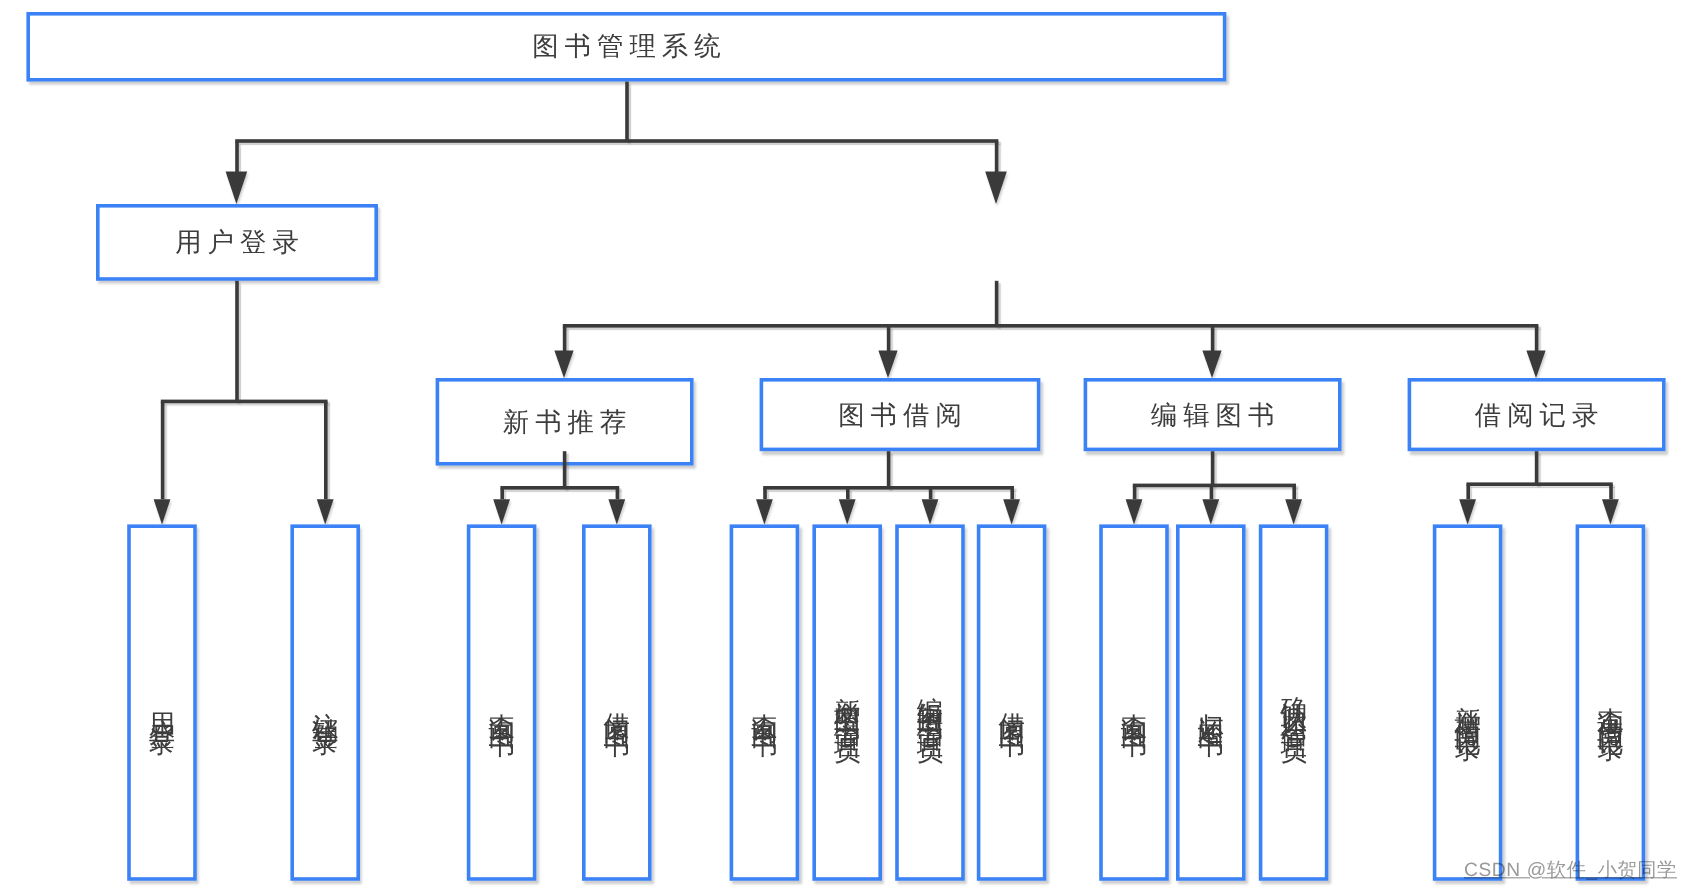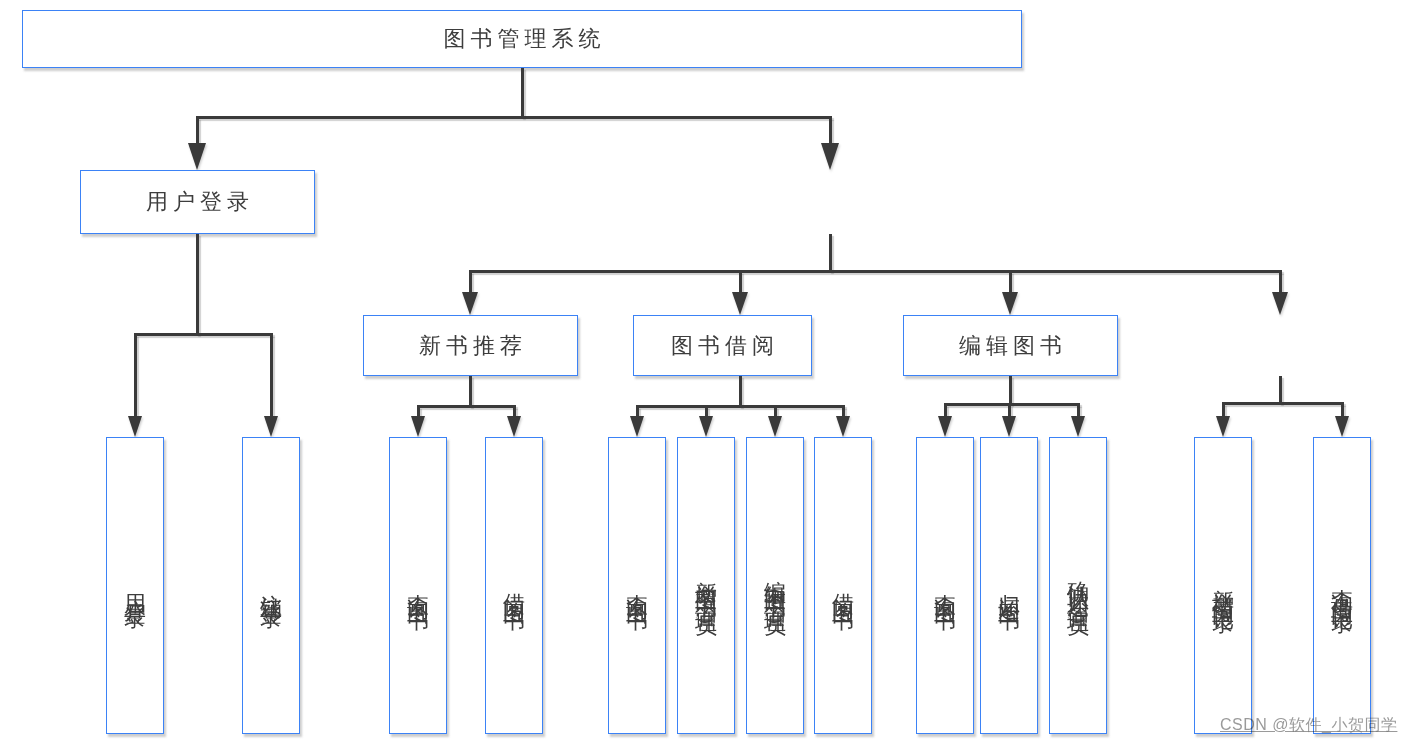--- a/index.html
+++ b/index.html
@@ -3,21 +3,21 @@
 <meta charset="utf-8">
 <style>
   html,body { margin:0; padding:0; background:#ffffff; }
   .stage {
     position:relative; width:1405px; height:747px; background:#ffffff;
     font-family:"Liberation Sans","DejaVu Sans",sans-serif; overflow:hidden;
     color:#3d3d3d;
   }
   .box {
     position:absolute; box-sizing:border-box; background:#ffffff;
-    border:1px solid #3b82f6; display:flex; align-items:center; justify-content:center;
+    border:3px solid #3b82f6; display:flex; align-items:center; justify-content:center;
     box-shadow:2px 3px 2px rgba(90,90,90,0.30);
   }
   .h-label { font-size:22px; letter-spacing:5px; white-space:nowrap; color:#3d3d3d; text-indent:5px; }
   .v-label {
     writing-mode:vertical-rl; text-orientation:mixed;
     font-size:22px; letter-spacing:5px; color:#3d3d3d; line-height:1;
   }
   .vline,.hline { position:absolute; background:#3a3a3a; box-shadow:2px 2px 1px rgba(90,90,90,0.28); }
   .vline { width:3px; }
   .hline { height:3px; }
@@ -31,22 +31,22 @@
   .arrow.md { border-left-width:8px; border-right-width:8px; border-top-width:23px; }
   .watermark {
     position:absolute; left:1220px; top:715px; font-size:16px; white-space:nowrap;
     color:rgba(125,125,125,0.78); letter-spacing:0.5px; z-index:5; mix-blend-mode:multiply;text-decoration:underline;
   }
 
   
   .n-root   { left:22px;   top:10px;  width:1000px; height:58px; }
   .n-login  { left:80px;   top:170px; width:235px;  height:64px; }
   .n-mgmt   { left:712px;  top:170px; width:235px;  height:64px; }
-  .n-l3a    { left:363px;  top:315px; width:215px;  height:61px; }
-  .n-l3b    { left:633px;  top:315px; width:179px;  height:61px; }
+  .n-l3a    { left:363px;  top:315px; width:215px;  height:73px; }
+  .n-l3b    { left:633px;  top:315px; width:234px;  height:61px; }
   .n-l3c    { left:903px;  top:315px; width:215px;  height:61px; }
   .n-l3d    { left:1173px; top:315px; width:215px;  height:61px; }
   .leaf     { top:437px; width:58px; height:297px; }
   .lf1  { left:106px; }  .lf2  { left:242px; }
   .lf3  { left:389px; }  .lf4  { left:485px; }
   .lf5  { left:608px; }  .lf6  { left:677px; }  .lf7  { left:746px; }  .lf8  { left:814px; }
   .lf9  { left:916px; }  .lf10 { left:980px; }  .lf11 { left:1049px; }
   .lf12 { left:1194px; } .lf13 { left:1313px; }
 </style>
 </head>
@@ -88,20 +88,23 @@
   <div class="arrow md" style="left:1272px; top:292px;"></div>
 
   <div class="box n-l3a">
     <span class="h-label">新书推荐</span>
   </div>
   <div class="box n-l3b">
     <span class="h-label">图书借阅</span>
   </div>
   <div class="box n-l3c">
     <span class="h-label">编辑图书</span>
+  </div>
+  <div class="box n-l3d">
+    <span class="h-label">借阅记录</span>
   </div>
 
   <div class="vline" style="left:469px; top:376px; height:31px;"></div>
   <div class="hline" style="left:417px; top:405px; width:99px;"></div>
   <div class="vline" style="left:417px; top:407px; height:9px;"></div>
   <div class="arrow" style="left:411px; top:416px;"></div>
   <div class="vline" style="left:513px; top:407px; height:9px;"></div>
   <div class="arrow" style="left:507px; top:416px;"></div>
 
   <div class="vline" style="left:739px; top:376px; height:31px;"></div>

